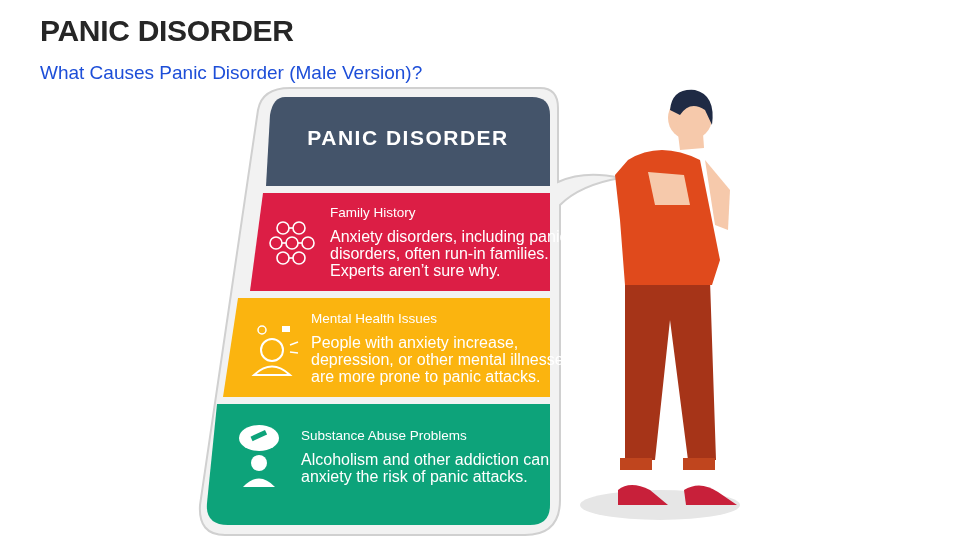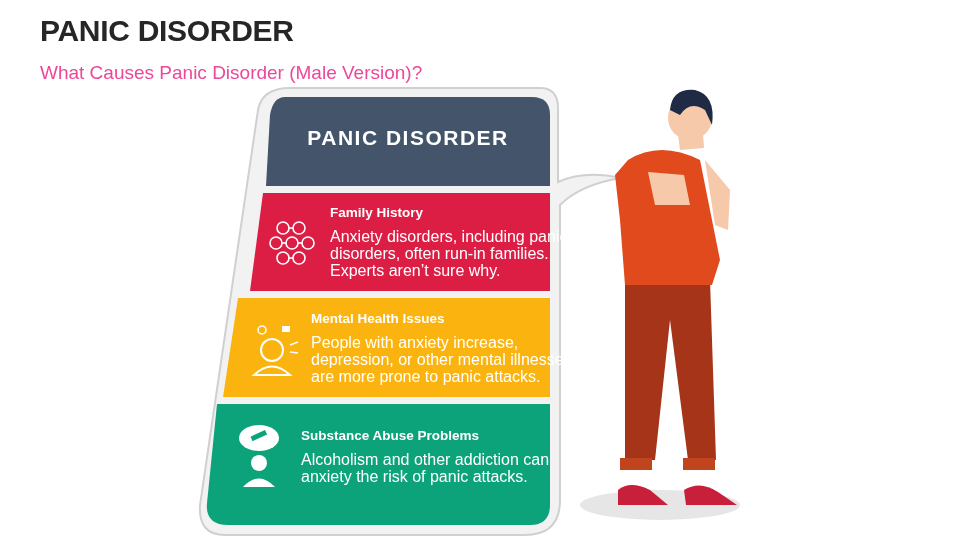--- a/index.html
+++ b/index.html
@@ -1,22 +1,22 @@
 <!DOCTYPE html>
 <html><head>
 <meta charset="utf-8">
 <style>
   html, body { margin:0; padding:0; }
   body { width:960px; height:540px; background:#ffffff; position:relative; overflow:hidden; font-family:"Liberation Sans", sans-serif; }
   .title { position:absolute; left:40px; top:14px; font-size:30px; font-weight:bold; color:#262626; letter-spacing:-0.3px; }
-  .subtitle { position:absolute; left:40px; top:62px; font-size:19px; color:#ec4899; }
+  .subtitle { position:absolute; left:40px; top:62px; font-size:19px; color:#1d4ed8; }
   .art { position:absolute; left:0; top:0; }
   .header-text { position:absolute; left:266px; top:126px; width:284px; text-align:center; font-size:21px; font-weight:bold; color:#ffffff; letter-spacing:1.5px; }
   .card { position:absolute; color:#ffffff; }
-  .card .h { font-size:13.5px; font-weight:bold; margin-bottom:8px; }
+  .card .h { font-size:13.5px; font-weight:normal; margin-bottom:8px; }
   .card .d { font-size:16px; line-height:17px; }
 </style>
 </head>
 <body>
 
 <div class="title">PANIC DISORDER</div>
 <div class="subtitle">What Causes Panic Disorder (Male Version)?</div>
 
 <svg class="art" width="960" height="540" viewBox="0 0 960 540">
 

